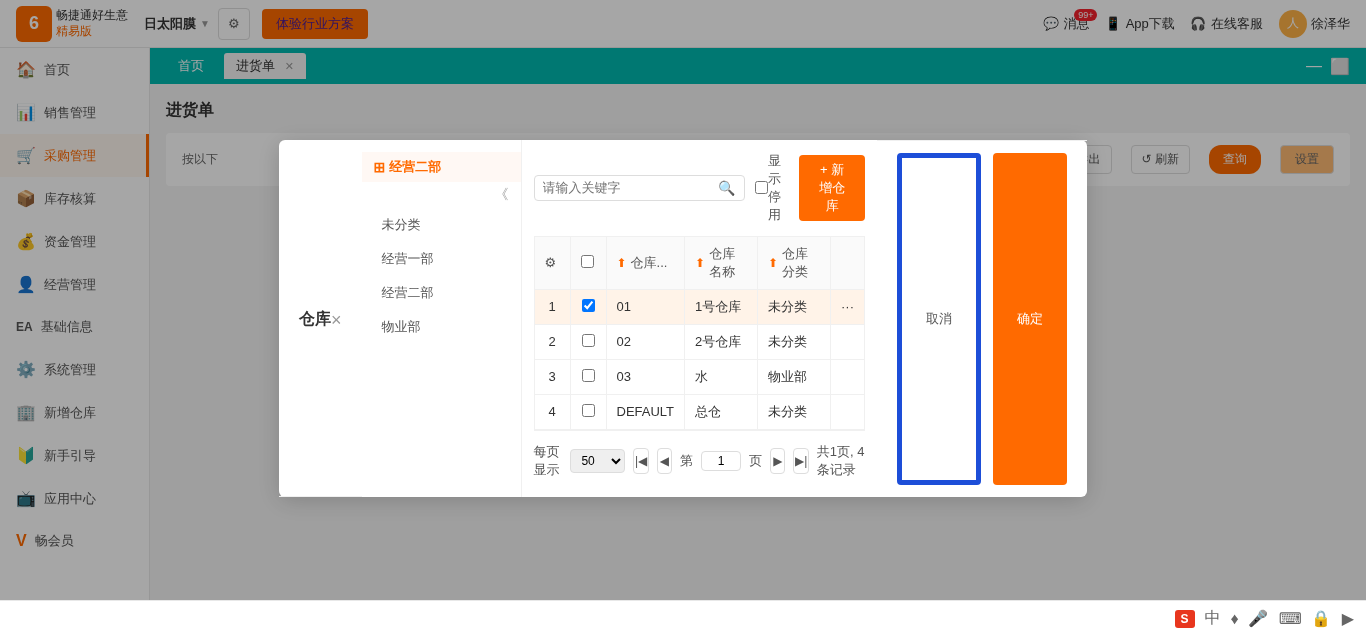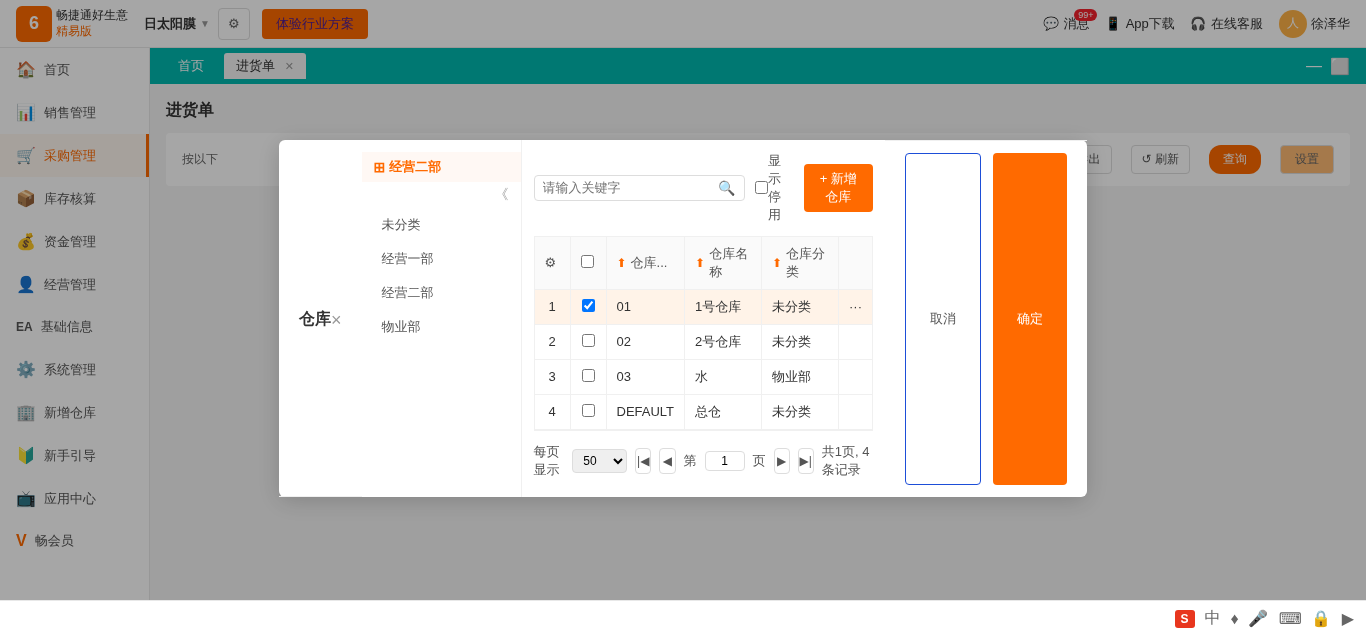--- a/index.html
+++ b/index.html
@@ -376,21 +376,21 @@
     .modal-footer {
       display: flex;
       justify-content: flex-end;
       gap: 12px;
       padding: 12px 20px;
       border-top: 1px solid #f0f0f0;
     }
     .btn-cancel {
       background: #fff;
       color: #555;
-      border: 1px solid #1d4ed8;
+      border: 5px solid #1d4ed8;
       padding: 6px 24px;
       border-radius: 4px;
       cursor: pointer;
       font-size: 13px;
     }
     .btn-confirm {
       background: #ff6a00;
       color: #fff;
       border: none;
       padding: 6px 24px;

